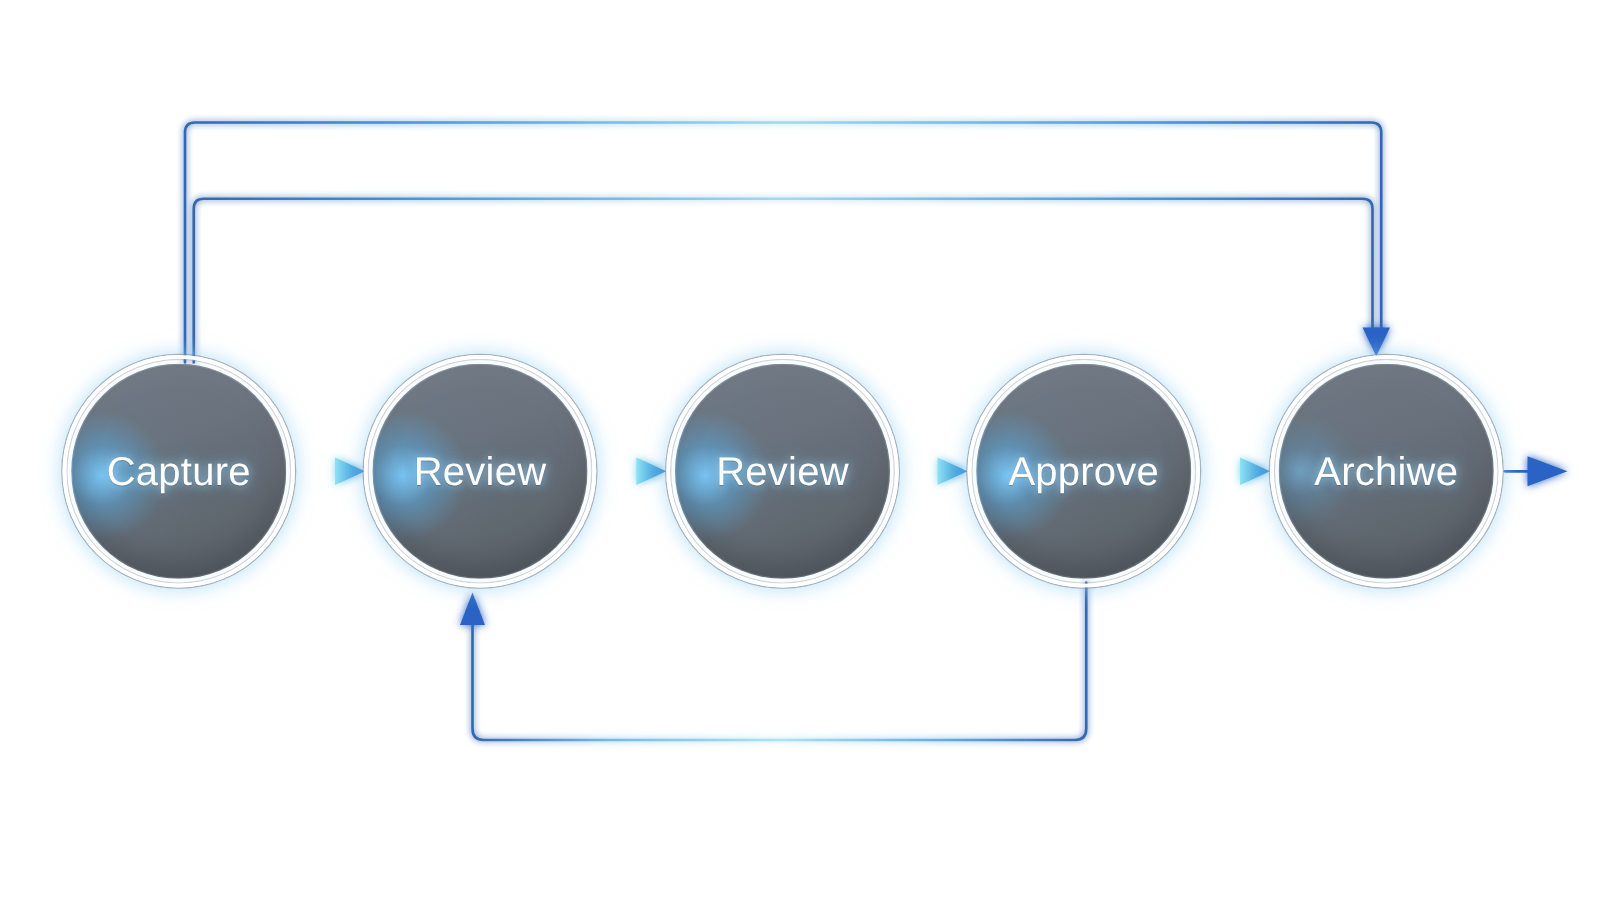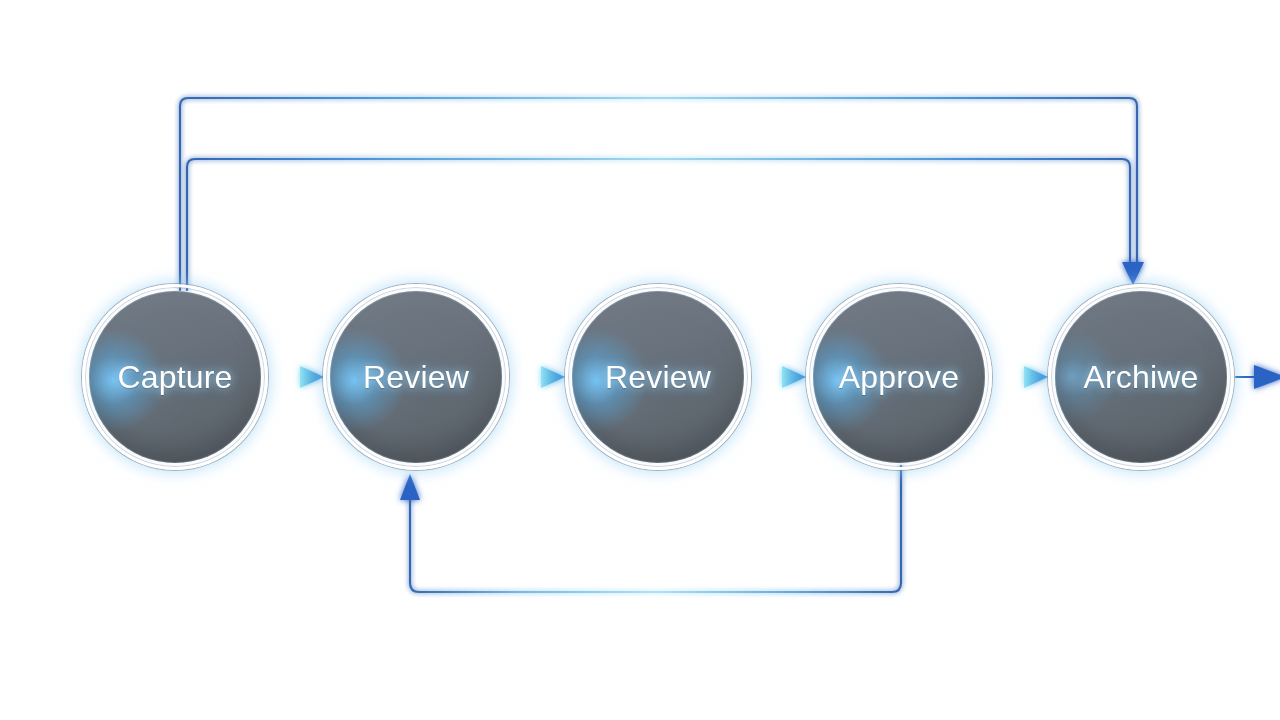--- a/index.html
+++ b/index.html
@@ -12,21 +12,20 @@
     width: 1280px;
     height: 720px;
     overflow: hidden;
     font-family: "Liberation Sans", "DejaVu Sans", sans-serif;
   }
   #diagram-root {
     position: relative;
     width: 1123px;
     height: 720px;
     background: #ffffff;
-    margin-left: 32px;
   }
   #edge-layer {
     position: absolute;
     left: 0;
     top: 0;
     width: 1280px;
     height: 720px;
   }
   .node {
     position: absolute;

